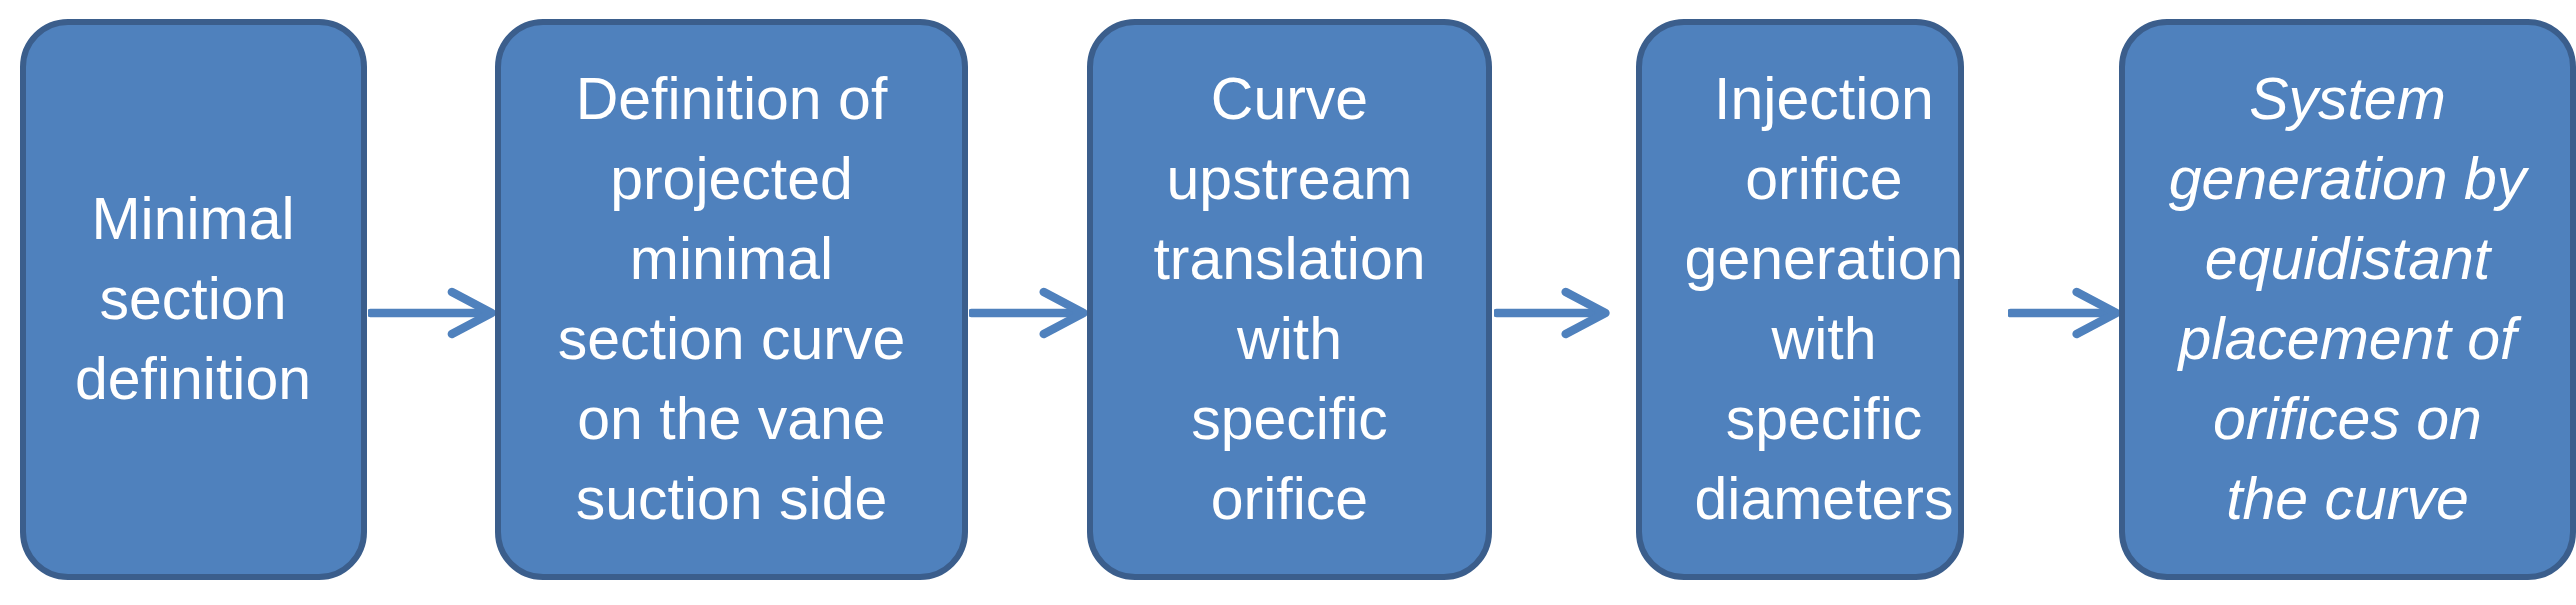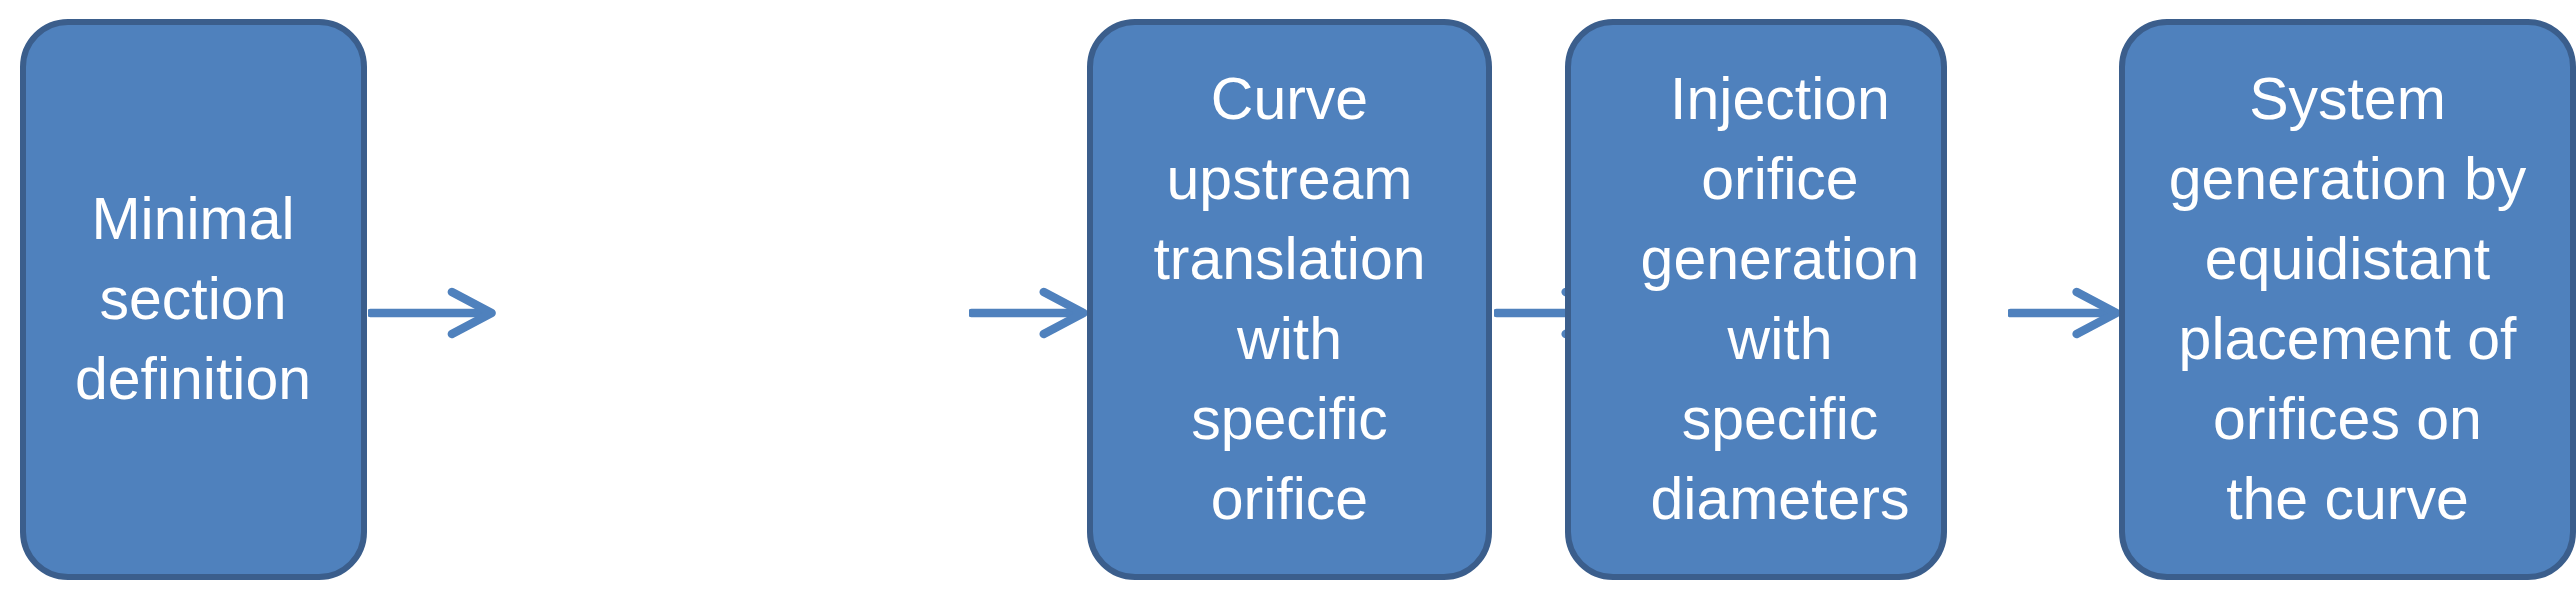--- a/index.html
+++ b/index.html
@@ -38,22 +38,22 @@
     white-space: pre-line;
     text-align: center;
     color: var(--text);
     font-size: 59px;
     line-height: 80px;
     font-weight: 400;
   }
   .s1 { left: 19.5px;   width: 347px; }
   .s2 { left: 495px;  width: 473px; }
   .s3 { left: 1087px; width: 405px; }
-  .s4 { left: 1565px; width: 382px; padding-left: 48px; }
-  .s5 { left: 2119px; width: 457px; }
+  .s4 { left: 1636px; width: 328px; padding-left: 48px; }
+  .s5 { left: 2119px; width: 457px; font-style: italic; }
   .arrow {
     position: absolute;
     top: 278px;
     height: 70px;
     display: block;
   }
   .arrow path {
     stroke: var(--arrow);
     stroke-width: 11;
     fill: none;
@@ -74,20 +74,28 @@
     <div class="label">Minimal
 section
 definition</div>
   </div>
 
   <svg class="arrow a1" viewBox="0 0 166 90" aria-hidden="true">
     <path d="M3 45 H151"></path>
     <path d="M108 18 L159 45 L108 72"></path>
   </svg>
 
+  <div class="step s2">
+    <div class="label">Definition of
+projected
+minimal
+section curve
+on the vane
+suction side</div>
+  </div>
 
   <svg class="arrow a2" viewBox="0 0 154 90" aria-hidden="true">
     <path d="M3 45 H139"></path>
     <path d="M96 18 L147 45 L96 72"></path>
   </svg>
 
   <div class="step s3">
     <div class="label">Curve
 upstream
 translation

